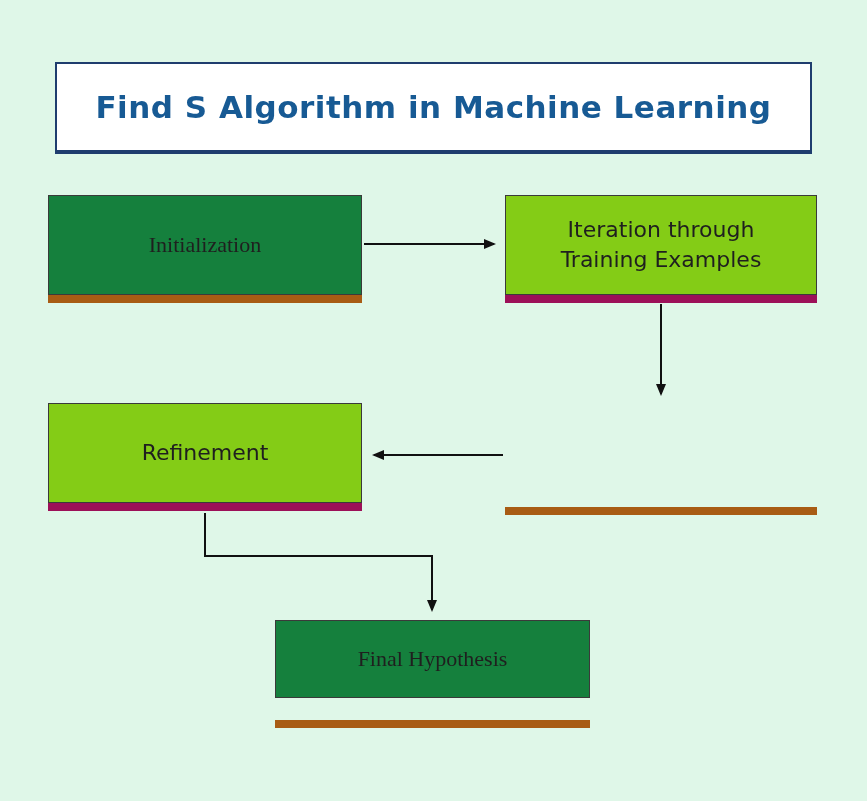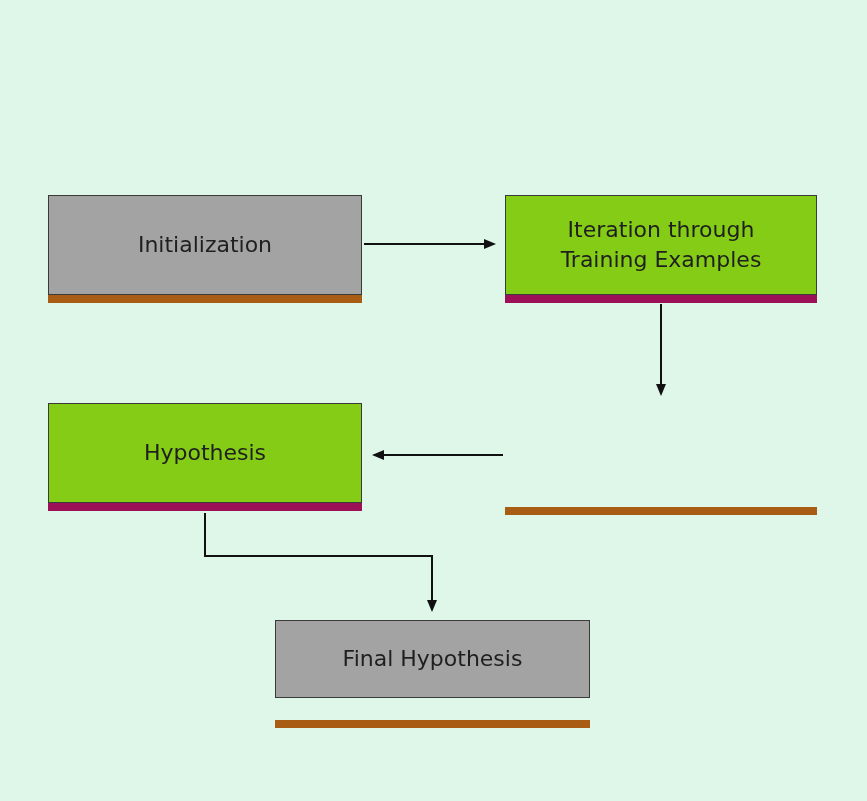--- a/index.html
+++ b/index.html
@@ -50,21 +50,21 @@
     border: 1px solid #3a3a3a;
     display: flex;
     align-items: center;
     justify-content: center;
     text-align: center;
     padding: 8px 18px;
     font-size: 22px;
     color: #1f1f1f;
     line-height: 1.35;
   }
-  .node.cream { background: #a3a3a3; }
+  .node.cream { background: #15803d; font-family: Liberation Serif, serif; }
   .node.pink  { background: #84cc16; }
   .shadowbar {
     position: absolute;
     height: 8px;
     box-sizing: border-box;
   }
   .shadowbar.cream { background: #a85c14; }
   .shadowbar.pink  { background: #9c1058; }
 </style>
 </head>
@@ -85,35 +85,38 @@
       <path d="M 661 304 V 394" fill="none" stroke="#111111" stroke-width="2" marker-end="url(#arrowhead)"></path>
     </g>
     <g>
       <path d="M 503 455 H 374" fill="none" stroke="#111111" stroke-width="2" marker-end="url(#arrowhead)"></path>
     </g>
     <g>
       <path d="M 205 513 V 556 H 432 V 610" fill="none" stroke="#111111" stroke-width="2" marker-end="url(#arrowhead)"></path>
     </g>
   </svg>
 
+  <div class="title-box">
+    <span class="title-text">Find S Algorithm in Machine Learning</span>
+  </div>
 
   <div class="node cream" style="left:48px; top:195px; width:314px; height:100px;">
     <span>Initialization</span>
   </div>
   <div class="shadowbar cream" style="left:48px; top:295px; width:314px;"></div>
 
   <div class="node pink" style="left:505px; top:195px; width:312px; height:100px;">
     <span>Iteration through Training Examples</span>
   </div>
   <div class="shadowbar pink" style="left:505px; top:295px; width:312px;"></div>
 
   <div class="shadowbar cream" style="left:505px; top:507px; width:312px;"></div>
 
   <div class="node pink" style="left:48px; top:403px; width:314px; height:100px;">
-    <span>Hypothesis</span>
+    <span>Refinement</span>
   </div>
   <div class="shadowbar pink" style="left:48px; top:503px; width:314px;"></div>
 
   <div class="node cream" style="left:275px; top:620px; width:315px; height:78px;">
     <span>Final Hypothesis</span>
   </div>
   <div class="shadowbar cream" style="left:275px; top:720px; width:315px;"></div>
 
 </div>
 

